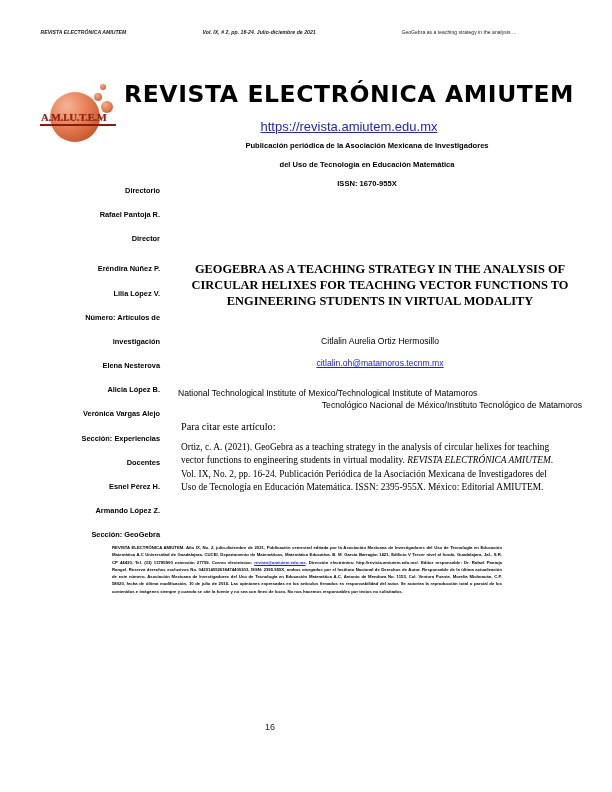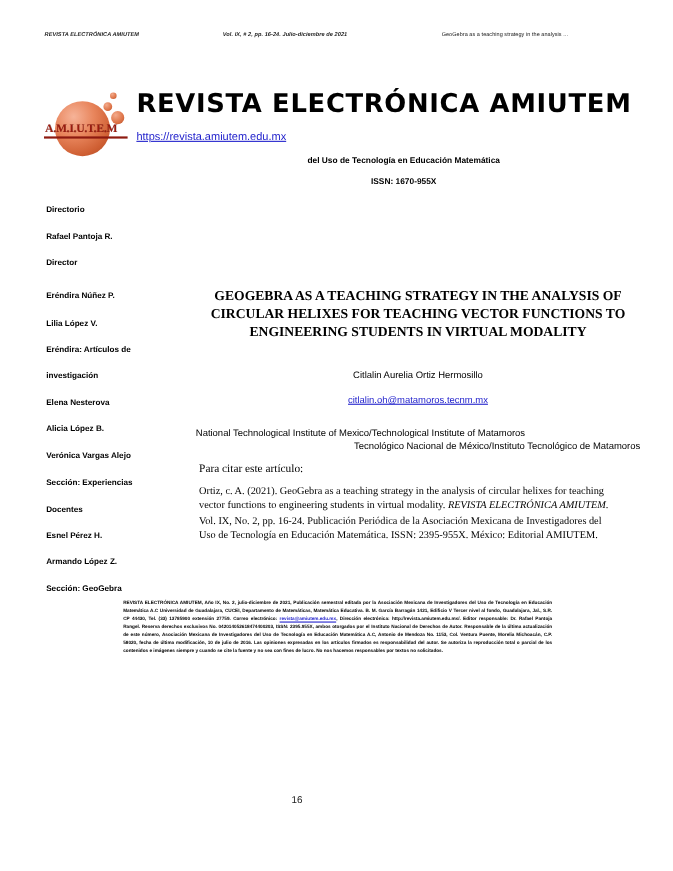--- a/index.html
+++ b/index.html
@@ -102,22 +102,23 @@
     font-size: 23.5px;
     letter-spacing: 0.6px;
     color: #000;
     white-space: nowrap;
   }
   .journal-url {
     position: absolute;
     left: 86px;
     top: 39px;
     width: 450px;
-    font-family: "Liberation Sans", sans-serif;
-    font-size: 10px;
+    text-align: center;
+    font-family: "Liberation Sans", sans-serif;
+    font-size: 13px;
     color: #2222cc;
     text-decoration: underline;
   }
 
   
   .subhead {
     position: absolute;
     left: 160px;
     top: 141px;
     width: 414px;
@@ -142,21 +143,21 @@
     position: absolute;
     left: 42px;
     top: 186px;
     width: 118px;
     font-family: "Liberation Sans", sans-serif;
     font-weight: bold;
     font-size: 7.4px;
     color: #000;
     line-height: 1.35;
   }
-  .dir-item { margin-bottom: 14.2px; }
+  .dir-item { margin-bottom: 14.2px; text-align: right; }
   .dir-item.gap { margin-bottom: 20px; }
   .dir-item.two { margin-bottom: 14.2px; }
 
   
   .article-title {
     position: absolute;
     left: 190px;
     top: 262px;
     width: 380px;
     text-align: center;
@@ -271,31 +272,32 @@
     <div class="sphere"></div>
     <div class="wordmark">A.M.I.U.T.E.M</div>
     <div class="underbar"></div>
   </div>
 
   <div class="journal-title">REVISTA ELECTRÓNICA AMIUTEM</div>
   <a class="journal-url" href="#">https://revista.amiutem.edu.mx</a>
 </div>
 
 <div class="subhead">
+  <div class="l">Publicación periódica de la Asociación Mexicana de Investigadores</div>
   <div class="l">del Uso de Tecnología en Educación Matemática</div>
   <div class="issn">ISSN: 1670-955X</div>
 </div>
 
 <div class="directory">
   <div class="dir-item">Directorio</div>
   <div class="dir-item">Rafael Pantoja R.</div>
   <div class="dir-item gap">Director</div>
   <div class="dir-item">Eréndira Núñez P.</div>
   <div class="dir-item">Lilia López V.</div>
-  <div class="dir-item two">Eréndira: Artículos de</div>
+  <div class="dir-item two">Número: Artículos de</div>
   <div class="dir-item">investigación</div>
   <div class="dir-item">Elena Nesterova</div>
   <div class="dir-item">Alicia López B.</div>
   <div class="dir-item">Verónica Vargas Alejo</div>
   <div class="dir-item two">Sección: Experiencias</div>
   <div class="dir-item">Docentes</div>
   <div class="dir-item">Esnel Pérez H.</div>
   <div class="dir-item">Armando López Z.</div>
   <div class="dir-item">Sección: GeoGebra</div>
 </div>

